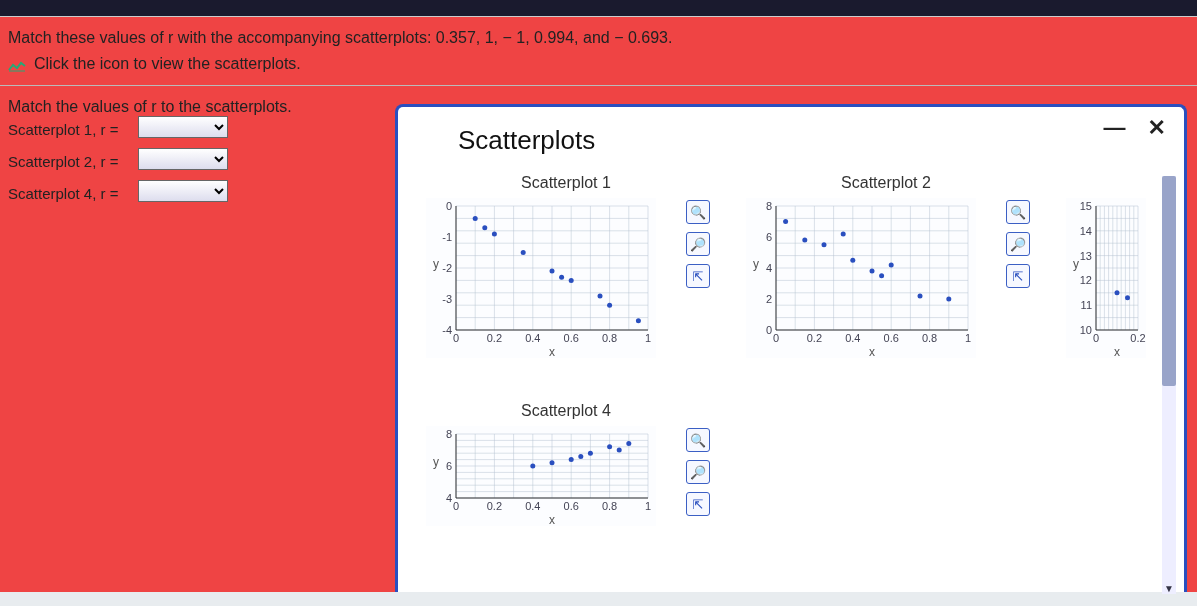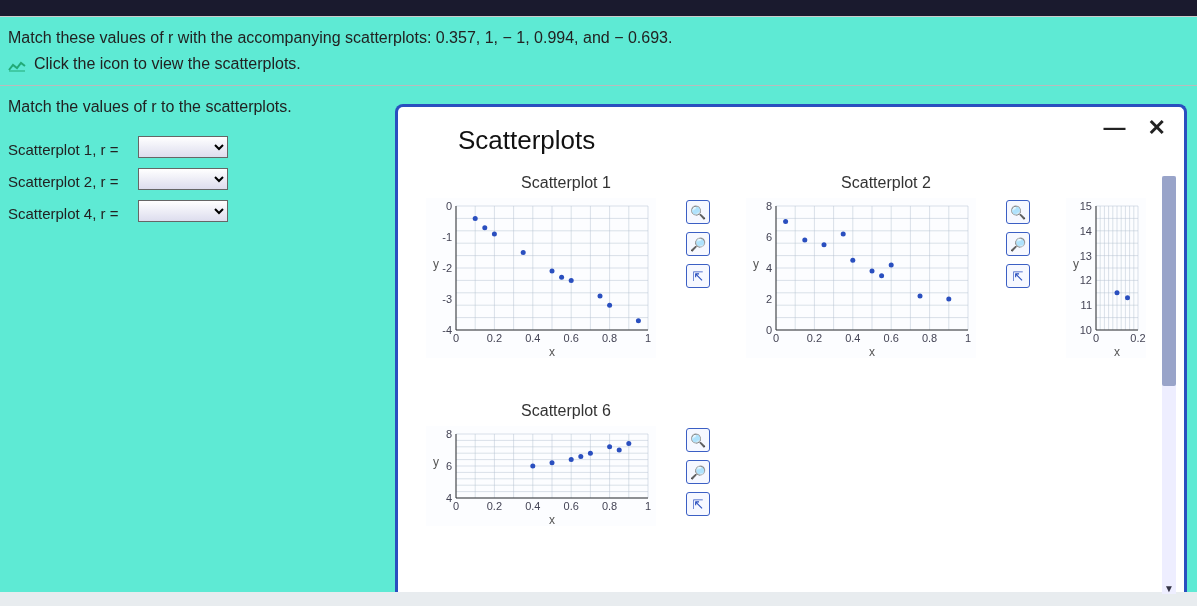--- a/index.html
+++ b/index.html
@@ -1,24 +1,24 @@
 <!DOCTYPE html>
 <html><head>
 <meta charset="utf-8">
 <style>
 *{box-sizing:border-box;margin:0;padding:0}
 body{font-family:Arial,Helvetica,sans-serif;font-size:16px;color:#222;background:#e8ecef;width:1197px;height:606px;overflow:hidden;position:relative}
 .topbar{height:16px;background:#1a1a2e}
-.main{background:#5eead4;height:576px;position:relative;border-top:1px solid #ccc}
+.main{background:#ef4444;height:576px;position:relative;border-top:1px solid #ccc}
 .question{padding:12px 8px 6px}
 .link-row{padding:2px 8px 12px;display:flex;align-items:center;gap:8px;border-bottom:1px solid #bbb}
 .chart-ico{width:18px;height:12px;position:relative}
 .chart-ico svg{width:18px;height:12px}
 .leftcol{width:392px;padding:12px 8px}
-.leftcol h4{font-weight:400;font-size:16px;margin-bottom:20px}
+.leftcol h4{font-weight:400;font-size:16px;margin-bottom:0}
 .row{display:flex;align-items:flex-end;margin-bottom:10px}
 .row label{width:130px;font-size:15px}
 .row select{width:90px;height:22px;border:1px solid #666;background:linear-gradient(#fff,#dde)}
 .dialog{position:absolute;left:395px;top:87px;right:10px;bottom:0;background:#fff;border:3px solid #2a4fbf;border-radius:8px 8px 0 0;border-bottom:none}
 .dhead{padding:18px 60px 14px;font-size:26px;color:#111;position:relative}
 .winbtn{position:absolute;top:8px;right:18px;display:flex;gap:22px;font-size:22px;color:#222}
 .winbtn span{cursor:pointer;font-weight:700}
 .dbody{padding:4px 0 0 28px;position:relative;height:430px;overflow:hidden}
 .plots{display:flex;flex-wrap:wrap;gap:40px}
 .plot{width:280px}
@@ -235,21 +235,21 @@
                 <text class="tick" x="26" y="36.8" text-anchor="end">14</text>
                 <text class="tick" x="26" y="12" text-anchor="end">15</text>
                 <text class="axlbl" x="51" y="158" text-anchor="middle">x</text>
                 <text class="axlbl" x="10" y="70" text-anchor="middle">y</text>
                 <circle class="pt" cx="51" cy="94.80000000000001" r="2.5"></circle>
                 <circle class="pt" cx="61.5" cy="99.75999999999999" r="2.5"></circle>
               </svg>
           </div>
         </div>
         <div class="plot">
-          <div class="ptitle">Scatterplot 6</div>
+          <div class="ptitle">Scatterplot 4</div>
           <div class="pbox">
             <svg class="chart" width="230" height="100" id="c4">
                 <line class="gridline" x1="30" y1="8" x2="30" y2="72"></line>
                 <line class="gridline" x1="49.2" y1="8" x2="49.2" y2="72"></line>
                 <line class="gridline" x1="68.4" y1="8" x2="68.4" y2="72"></line>
                 <line class="gridline" x1="87.6" y1="8" x2="87.6" y2="72"></line>
                 <line class="gridline" x1="106.80000000000001" y1="8" x2="106.80000000000001" y2="72"></line>
                 <line class="gridline" x1="126" y1="8" x2="126" y2="72"></line>
                 <line class="gridline" x1="145.2" y1="8" x2="145.2" y2="72"></line>
                 <line class="gridline" x1="164.39999999999998" y1="8" x2="164.39999999999998" y2="72"></line>

